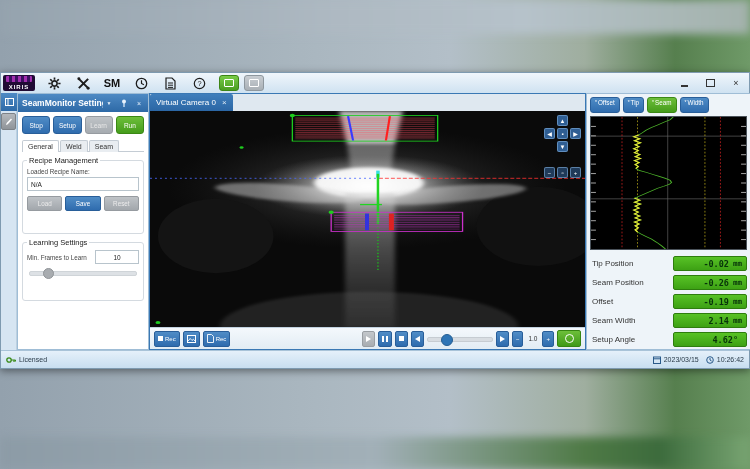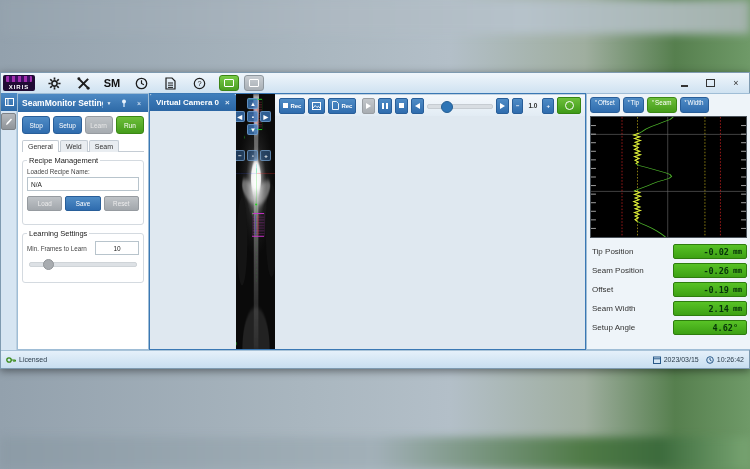--- a/index.html
+++ b/index.html
@@ -54,41 +54,41 @@
   #settings .body{flex:1;padding:4px 4px 0;overflow:hidden;}
   .act-row{display:flex;gap:3px;}
   .abtn{flex:1;height:16px;border-radius:3px;color:#fff;font-size:6.5px;display:flex;align-items:center;justify-content:center;border:1px solid transparent;}
   .abtn.blue{background:linear-gradient(180deg,#4f8cc6,#2f6cae);border-color:#285e99;}
   .abtn.gray{background:linear-gradient(180deg,#bfc3c7,#a6abb0);border-color:#969ba0;color:#e8e8e8;}
   .abtn.green{background:linear-gradient(180deg,#6dbf3a,#459c1b);border-color:#3a8814;}
   .tabs{display:flex;margin-top:6px;}
   .tab{font-size:7px;color:#333;padding:2px 5px;border:1px solid #c4ccd4;border-bottom:none;background:#e9edf1;border-radius:2px 2px 0 0;margin-right:1px;}
   .tab.active{background:#fff;position:relative;z-index:2;}
   .tabpane{border-top:1px solid #c4ccd4;margin-top:-1px;}
-  .group{border:1px solid #d4dae0;border-radius:3px;margin-top:8px;padding:4px 4px 13px;position:relative;}
+  .group{border:1px solid #d4dae0;border-radius:3px;margin-top:8px;padding:4px 4px 22px;position:relative;}
   .group .gtitle{position:absolute;top:-5px;left:4px;background:#fff;font-size:7.5px;color:#222;padding:0 2px;}
   .flabel{font-size:6.3px;color:#444;margin:3px 0 2px;}
   .tinput{height:12px;border:1px solid #b8c4cc;background:#fff;font-size:6.5px;color:#222;display:flex;align-items:center;padding:0 3px;}
   .frow{display:flex;align-items:center;justify-content:space-between;margin-top:3px;}
   .frow .flabel{margin:0;}
   .frow .tinput{width:36px;justify-content:center;}
   .btn-row{display:flex;gap:3px;margin-top:5px;}
   .sbtn{flex:1;height:13px;border-radius:2px;font-size:6.3px;display:flex;align-items:center;justify-content:center;color:#fff;}
   .sbtn.blue{background:linear-gradient(180deg,#4f8cc6,#2f6cae);border:1px solid #285e99;}
   .sbtn.gray{background:linear-gradient(180deg,#bfc3c7,#a2a7ac);border:1px solid #969ba0;color:#ececec;}
   .slider{position:relative;height:9px;margin:4px 2px 1px;}
   .slider .track{position:absolute;left:0;right:0;top:3px;height:3px;background:#dde1e5;border-radius:2px;border:1px solid #cfd4d8;}
   .slider .thumb{position:absolute;top:0;width:9px;height:9px;border-radius:50%;background:#2e75b6;border:1px solid #245e93;}
   .slider .thumb.gray{background:#a8acb0;border-color:#909498;}
   .chk-row{display:flex;align-items:center;gap:4px;margin-top:2px;}
   .chkbox{width:9px;height:9px;border:1px solid #9aa4ac;background:#fff;}
   .chklabel{font-size:6.5px;color:#333;}
 
   
-  #camera{position:absolute;left:148px;top:0;width:437px;bottom:0;border:1px solid #3a78b4;box-sizing:border-box;background:#dfe8f0;display:flex;flex-direction:row;font-weight:bold;}
+  #camera{position:absolute;left:148px;top:0;width:437px;bottom:0;border:1px solid #3a78b4;box-sizing:border-box;background:#dfe8f0;display:flex;flex-direction:column;}
   .cam-tabs{height:17px;background:#dfe8f0;display:flex;}
   .cam-tab{background:linear-gradient(180deg,#3f7ebc,#2b66a4);color:#fff;font-size:8px;display:flex;align-items:center;padding:0 6px;gap:6px;border-radius:2px 2px 0 0;}
   .cam-tab .cls{font-size:8px;color:#dce8f4;}
   .cam-view{position:relative;flex:1;background:#060606;overflow:hidden;}
   .cam-view svg{position:absolute;inset:0;width:100%;height:100%;}
   .dpad{position:absolute;top:4px;right:4px;display:grid;grid-template-columns:repeat(3,11px);grid-auto-rows:11px;gap:2px;}
   .dbtn{background:rgba(58,118,186,.78);border:1px solid rgba(130,175,220,.6);border-radius:2px;color:#fff;font-size:6px;display:flex;align-items:center;justify-content:center;line-height:1;}
   .dbtn.dim{background:rgba(58,118,186,.45);}
   .dspace{visibility:hidden;}
   .dgap{grid-column:1/4;height:4px;}
@@ -110,21 +110,21 @@
 
   
   #results{position:absolute;left:585px;top:0;width:165px;bottom:0;background:#eef4f9;border:1px solid #9fbdd6;box-sizing:border-box;display:flex;flex-direction:column;}
   .tog-row{display:flex;gap:3px;padding:3px 3px;}
   .tog{height:13px;border-radius:3px;color:#fff;font-size:6.3px;display:flex;align-items:flex-start;justify-content:center;padding:1px 4px 0;}
   .tog sup{font-size:5px;margin-right:1px;}
   .tog.blue{background:linear-gradient(180deg,#4f8cc6,#2f6cae);border:1px solid #285e99;}
   .tog.green{background:linear-gradient(180deg,#6dbf3a,#459c1b);border:1px solid #3a8814;}
   .chart-wrap{margin:0 3px;background:#000;border:1px solid #4a525a;height:230px;position:relative;}
   .chart-wrap svg{position:absolute;inset:0;width:100%;height:100%;}
-  .res-list{flex:1;padding:4px 3px 12px;}
+  .res-list{flex:1;padding:4px 3px 0;}
   .res-row{display:flex;align-items:center;justify-content:space-between;height:19px;}
   .res-label{font-size:8px;color:#333;padding-left:2px;}
   .res-badge{width:74px;height:15px;background:linear-gradient(180deg,#58c226,#3da114);border:1px solid #2e7d0e;border-radius:2px;
              display:flex;align-items:center;justify-content:flex-end;gap:4px;padding:0 4px;box-sizing:border-box;
              font-family:"DejaVu Sans Mono",monospace;color:#07330a;font-size:8.5px;font-weight:bold;}
   .res-badge .unit{font-size:7.5px;}
 
   
   #statusbar{position:absolute;left:0;right:0;bottom:0;height:18px;background:linear-gradient(180deg,#e5f0fa,#c8def0);
              border-top:1px solid #a9c3d8;display:flex;align-items:center;font-size:7px;color:#2a3a48;padding:0 5px;box-sizing:border-box;}

